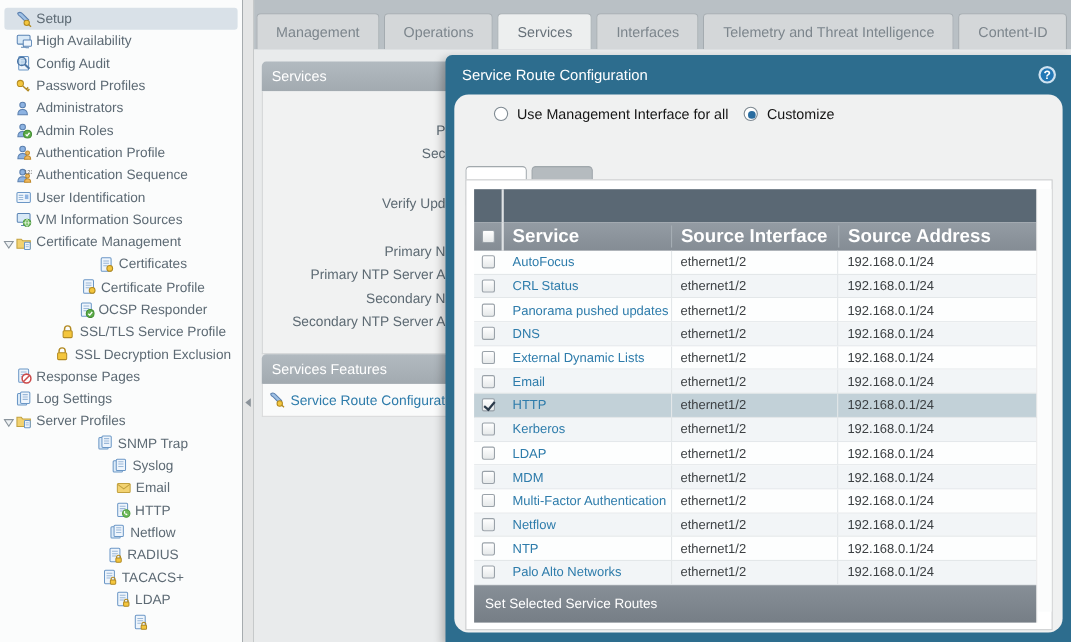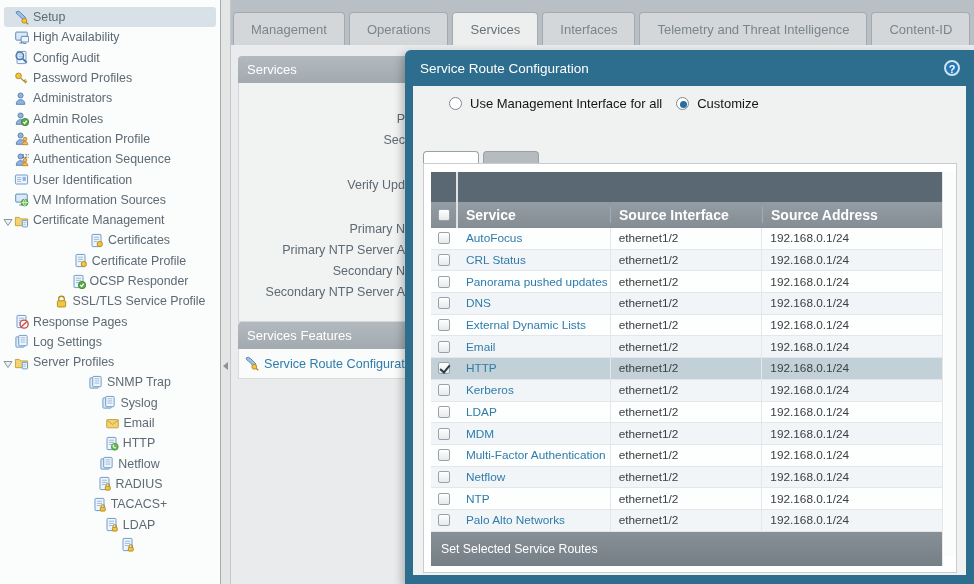--- a/index.html
+++ b/index.html
@@ -46,39 +46,39 @@
     display:flex;align-items:center;padding-left:5px;overflow:hidden;white-space:nowrap;}
   .features-body a{color:#2e7cab;font-size:12.6px;text-decoration:none;margin-left:5px;}
 
   
   .dialog{position:absolute;left:405px;top:50px;width:569px;height:534px;background:#2d6d8e;
     border-radius:6px 0 0 0;box-shadow:-3px 3px 8px rgba(0,0,0,.25);z-index:5;}
   .dlg-titlebar{height:36px;display:flex;align-items:center;justify-content:space-between;
     padding:0 14px 0 15px;color:#fff;font-size:13.5px;}
   .help{width:16px;height:16px;border-radius:50%;background:#2277b5;border:2px solid #cfe2f0;
     color:#fff;font-size:11px;font-weight:bold;text-align:center;line-height:15px;cursor:pointer;}
-  .dlg-body{position:absolute;left:8px;right:8px;top:36px;bottom:9px;background:#f0f1f1;overflow:hidden;}
+  .dlg-body{position:absolute;left:8px;right:8px;top:36px;bottom:9px;background:#f0f1f1;overflow:hidden;border-radius:13px;}
 
   .radio-row{position:absolute;left:36px;top:10px;display:flex;align-items:center;gap:14px;}
   .radio-opt{display:flex;align-items:center;gap:8px;font-size:13px;color:#151515;}
   .radio{width:13px;height:13px;border-radius:50%;border:1px solid #7f8a92;background:#fff;position:relative;}
   .radio.sel::after{content:"";position:absolute;left:3px;top:3px;width:7px;height:7px;border-radius:50%;background:#2a6da0;}
 
   .dlg-tabs{position:absolute;left:10px;top:41px;display:flex;gap:4px;align-items:flex-end;}
   .dtab{height:36px;line-height:36px;padding:0 14px;background:#b5bbbf;border:1px solid #9aa1a6;border-bottom:none;
     border-radius:4px 4px 0 0;font-size:13px;color:#454d54;}
   .dtab.active{background:#ffffff;color:#333;margin-top:24px;}
 
   .table-box{position:absolute;left:10px;top:77px;width:534px;height:410px;background:#fff;
     border:1px solid #c9cbcc;}
   .tbl{position:absolute;left:7px;top:8px;width:512px;border-right:1px solid #e6e6e6;}
   .tbl-toolbar{height:30px;background:#5a6874;display:flex;}
   .tbl-toolbar .cbcell{width:27px;border-right:2px solid #dfe2e4;}
   .tbl-header{height:26px;background:linear-gradient(#949ca4,#848c94);display:flex;align-items:center;
-    color:#fff;font-size:14px;font-weight:bold;}
+    color:#fff;font-size:17px;font-weight:bold;}
   .hc{padding-left:8px;overflow:hidden;white-space:nowrap;}
   .hc.c1{width:27px;padding:0;display:flex;justify-content:center;border-right:2px solid #dfe2e4;height:100%;align-items:center;}
   .hc.c2{width:152px;}
   .hc.c3{width:152px;border-left:1px solid #a5adb4;}
   .hc.c4{width:179px;border-left:1px solid #a5adb4;}
   .trow{height:21.7px;display:flex;align-items:center;font-size:11.8px;color:#3c4043;
     border-bottom:1px solid #e3e7e9;background:#fdfefe;}
   .trow.alt{background:#f2f5f7;}
   .trow.selected{background:#c2d1d8;}
   .tc{padding-left:8px;overflow:hidden;white-space:nowrap;height:100%;display:flex;align-items:center;}
@@ -222,20 +222,27 @@
             </svg></span>
           <span class="lab">OCSP Responder</span>
         </div>
         <div class="side-item lvl2">
           <span class="icon16"><svg viewBox="0 0 16 16" width="15" height="15">
               <path d="M5 7.2V5.4a3 3 0 0 1 6 0v1.8" fill="none" stroke="#b28a22" stroke-width="1.4"></path>
               <rect x="3.6" y="7.2" width="8.8" height="6.6" rx="1" fill="#f4c63d" stroke="#b28a22"></rect>
             </svg></span>
           <span class="lab">SSL/TLS Service Profile</span>
         </div>
+        <div class="side-item lvl2">
+          <span class="icon16"><svg viewBox="0 0 16 16" width="15" height="15">
+              <path d="M5 7.2V5.4a3 3 0 0 1 6 0v1.8" fill="none" stroke="#b28a22" stroke-width="1.4"></path>
+              <rect x="3.6" y="7.2" width="8.8" height="6.6" rx="1" fill="#f4c63d" stroke="#b28a22"></rect>
+            </svg></span>
+          <span class="lab">SSL Decryption Exclusion</span>
+        </div>
         <div class="side-item lvl1">
           <span class="icon16"><svg viewBox="0 0 16 16" width="15" height="15">
               <rect x="3.2" y="1.5" width="9.6" height="13" rx="1" fill="#eef5fc" stroke="#6b97c6"></rect>
               <path d="M5.2 4.5h5.6M5.2 6.8h5.6M5.2 9.1h4" stroke="#9ab8d8" fill="none" stroke-width="1"></path>
               <circle cx="10.8" cy="10.8" r="4.3" fill="#fff" stroke="#cc4b4b" stroke-width="1.5"></circle>
               <path d="M7.9 13.7l5.8-5.8" stroke="#cc4b4b" stroke-width="1.5"></path>
             </svg></span>
           <span class="lab">Response Pages</span>
         </div>
         <div class="side-item lvl1">

